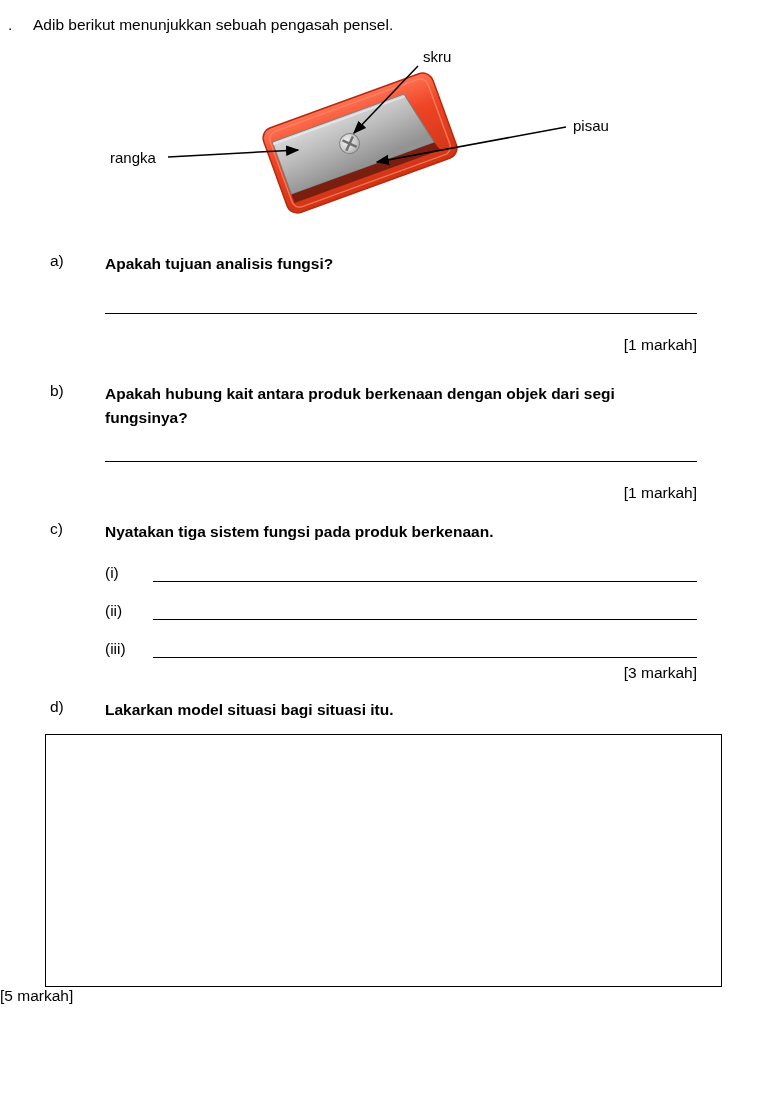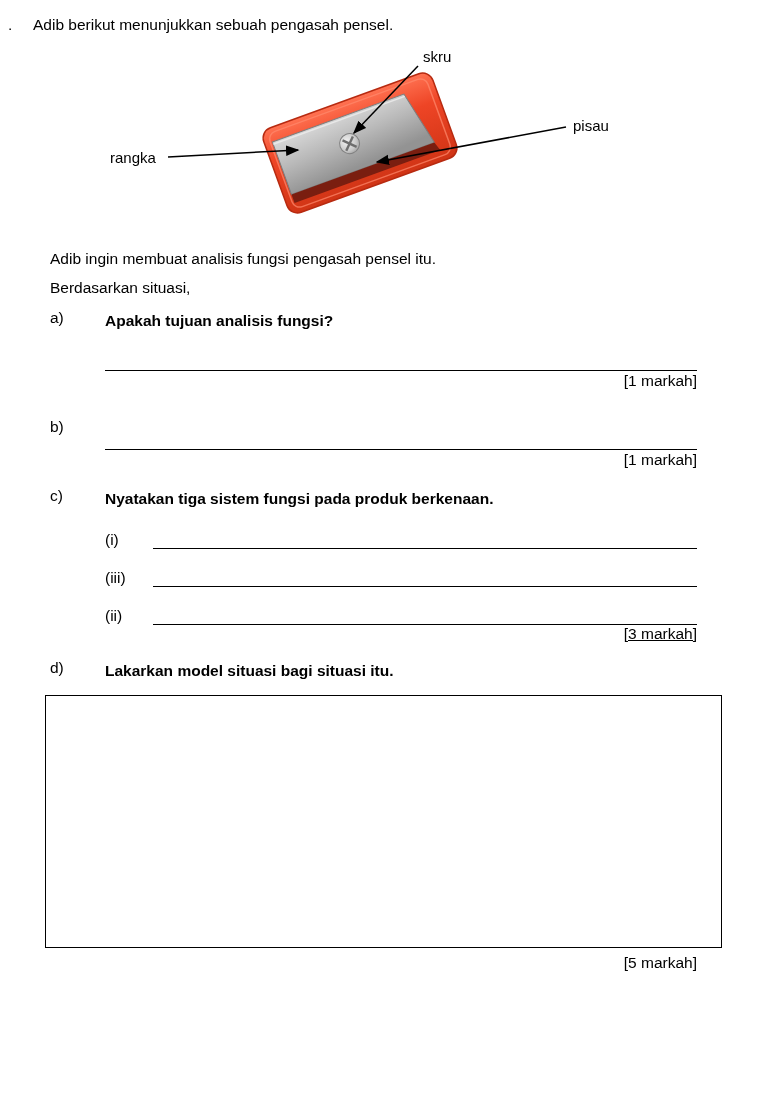--- a/index.html
+++ b/index.html
@@ -42,46 +42,45 @@
   .part-text-b { max-width: 560px; }
 
   .answer-line {
     border-bottom: 1.3px solid #000;
     height: 26px;
   }
   .line-a { margin-top: 12px; }
   .line-b { margin-top: 6px; }
   .marks {
     text-align: right;
-    margin-top: 1px;
+    margin-top: 22px;
   }
   .sub-row {
     display: flex;
     align-items: flex-end;
     margin-top: 15px;
     height: 23px;
   }
   .sub-label { width: 48px; flex: none; }
   .sub-line {
     flex: 1;
     border-bottom: 1.3px solid #000;
     height: 22px;
   }
-  .marks-c { margin-top: 0; text-decoration: underline; }
+  .marks-c { margin-top: 6px; }
 
   .sketch-box {
     margin: 12px 57px 0 45px;
     height: 253px;
     border: 1.5px solid #000;
     background: #fff;
   }
   .marks-d {
     margin-right: 82px;
-    text-align: right;
-    margin-top: 6px;
+    text-align: left;
   }
   .svg-label { font-family: "Liberation Sans", sans-serif; font-size: 15px; fill: #000; }
 </style>
 </head>
 <body>
 
 <div class="sheet">
 
   <div class="intro-row">
     <span class="qdot">.</span>
@@ -125,56 +124,53 @@
       <line x1="318" y1="28" x2="254" y2="95" stroke="#000" stroke-width="1.5" marker-end="url(#arrowHead)"></line>
       <line x1="466" y1="89" x2="277" y2="124" stroke="#000" stroke-width="1.5" marker-end="url(#arrowHead)"></line>
       <line x1="68" y1="119" x2="198" y2="112" stroke="#000" stroke-width="1.5" marker-end="url(#arrowHead)"></line>
 
       <text x="323" y="24" class="svg-label">skru</text>
       <text x="473" y="93" class="svg-label">pisau</text>
       <text x="10" y="125" class="svg-label">rangka</text>
     </svg>
   </div>
 
-  <div class="situ-block">
-    <div>Adib ingin membuat analisis fungsi pengasah pensel itu.</div>
-    <div class="situ-line2">Berdasarkan situasi,</div>
-  </div>
 
   <div class="part part-a">
     <div class="part-letter">a)</div>
     <div class="part-body">
       <div class="part-text">Apakah tujuan analisis fungsi?</div>
       <div class="answer-line line-a"></div>
       <div class="marks">[1 markah]</div>
     </div>
   </div>
 
   <div class="part part-b">
     <div class="part-letter">b)</div>
     <div class="part-body">
+      <div class="part-text part-text-b">Apakah hubung kait antara produk berkenaan dengan objek dari segi fungsinya?</div>
       <div class="answer-line line-b"></div>
       <div class="marks">[1 markah]</div>
     </div>
   </div>
 
   <div class="part part-c">
     <div class="part-letter">c)</div>
     <div class="part-body">
       <div class="part-text">Nyatakan tiga sistem fungsi pada produk berkenaan.</div>
       <div class="sub-row">
         <span class="sub-label">(i)</span>
         <span class="sub-line"></span>
       </div>
       <div class="sub-row">
-        <span class="sub-label">(iii)</span>
+        <span class="sub-label">(ii)</span>
         <span class="sub-line"></span>
       </div>
       <div class="sub-row">
-        <span class="sub-label">(ii)</span>
+        <span class="sub-label">(iii)</span>
         <span class="sub-line"></span>
       </div>
       <div class="marks marks-c">[3 markah]</div>
     </div>
   </div>
 
   <div class="part part-d">
     <div class="part-letter">d)</div>
     <div class="part-body">
       <div class="part-text">Lakarkan model situasi bagi situasi itu.</div>

